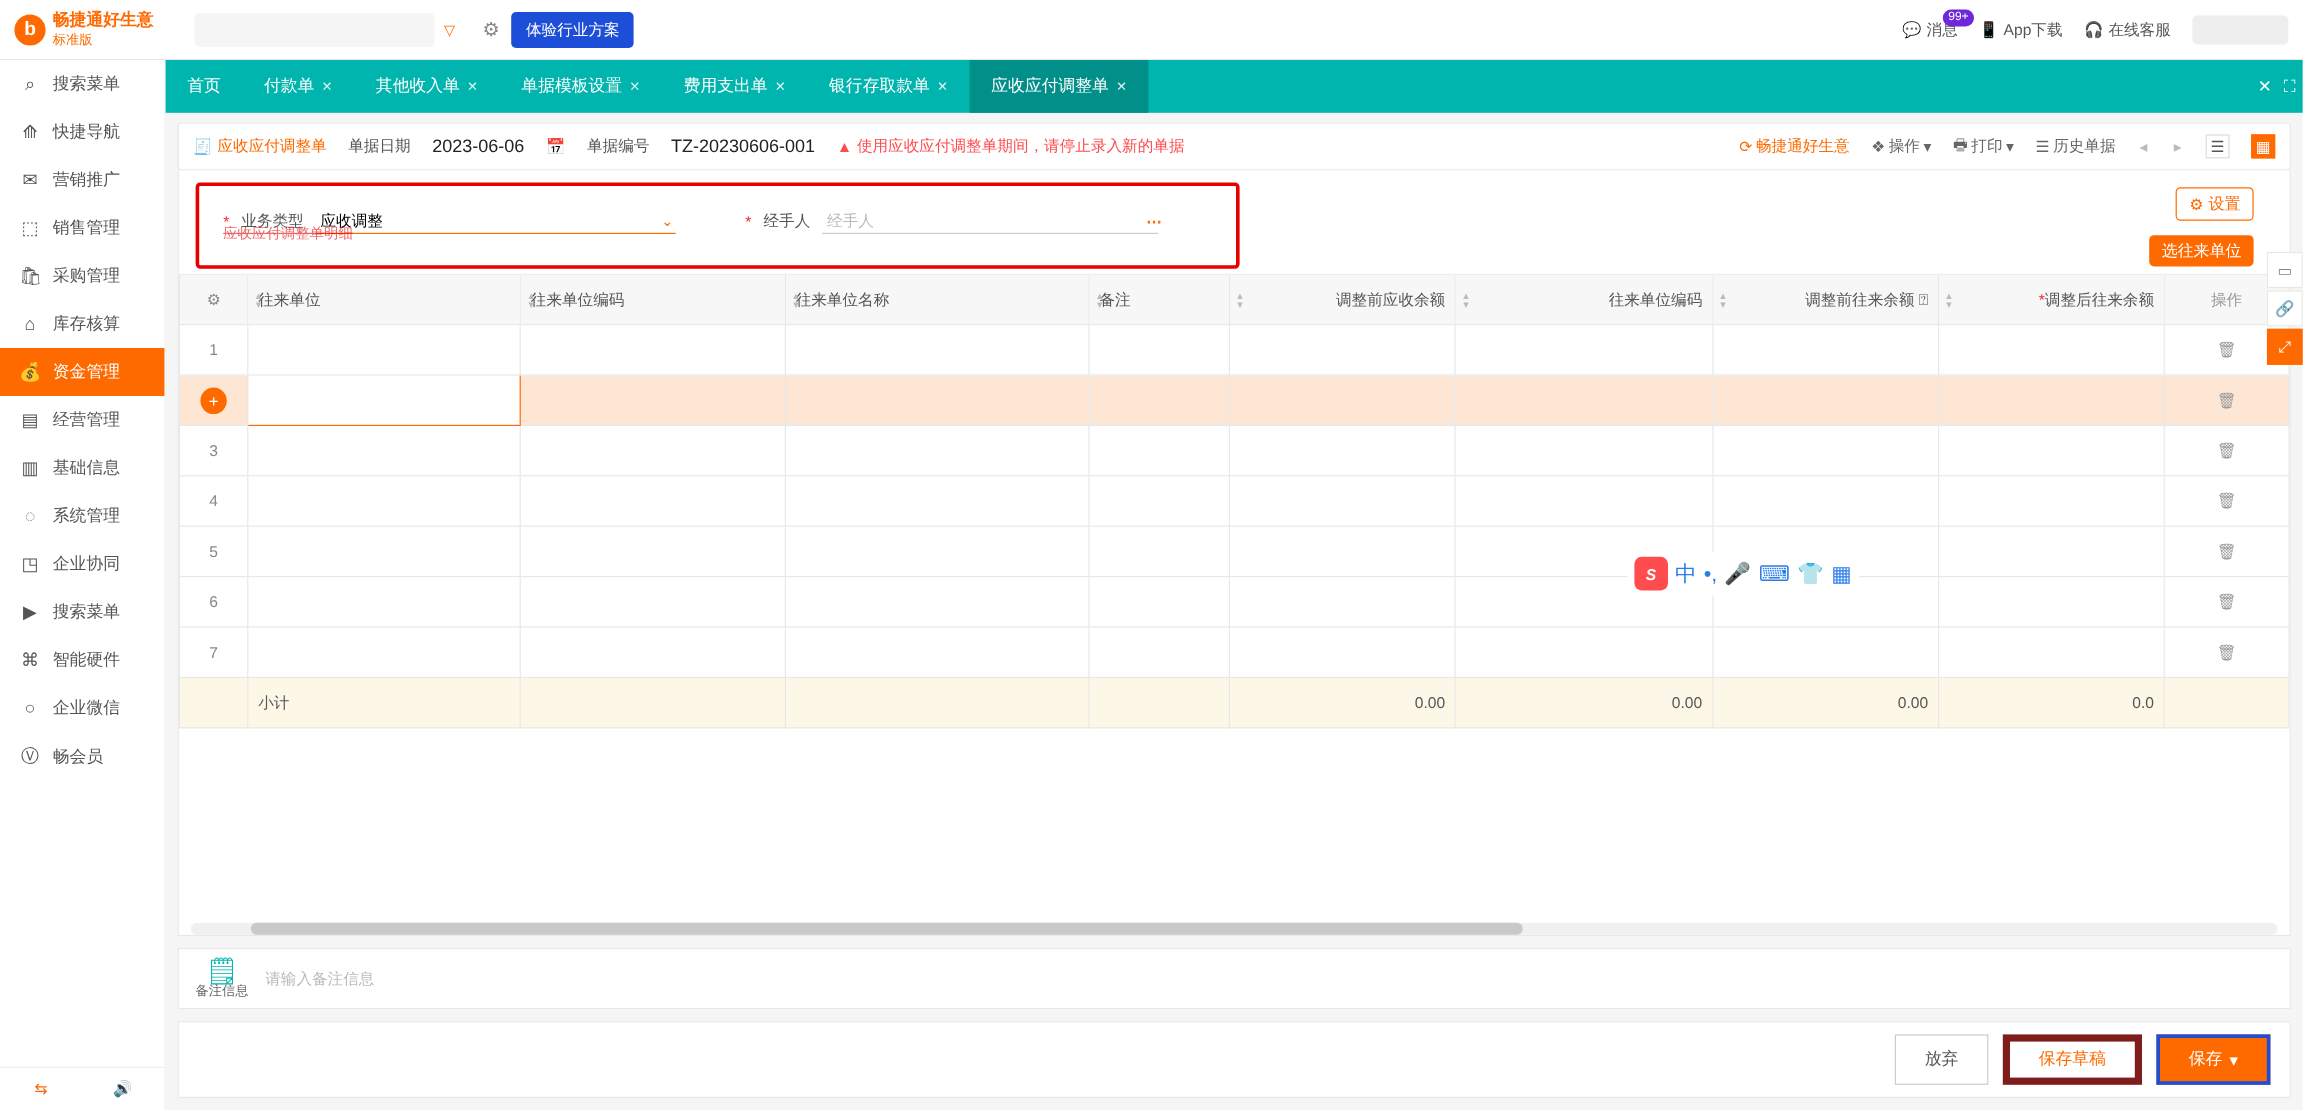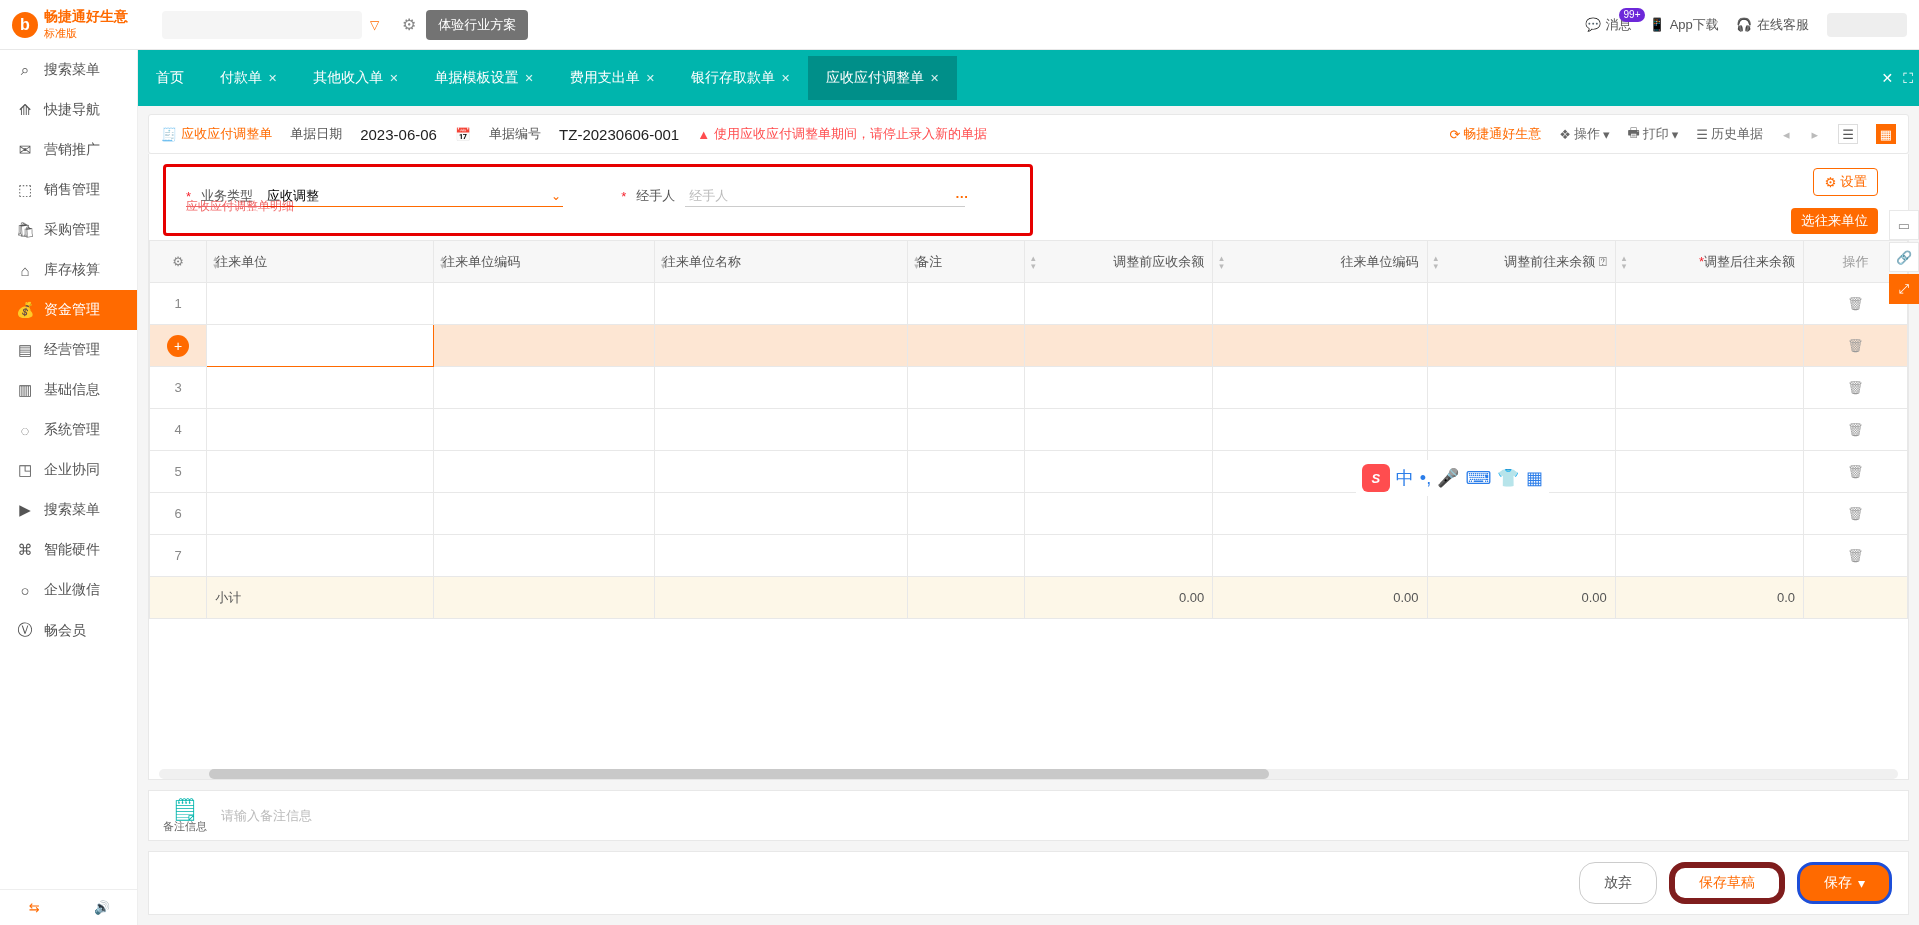--- a/index.html
+++ b/index.html
@@ -9,39 +9,39 @@
 
 .topbar { height: 50px; display: flex; align-items: center; padding: 0 12px; border-bottom: 1px solid #e8e8e8; background:#fff; }
 .logo { display: flex; align-items: center; gap: 6px; width: 140px; }
 .logo-circle { width: 26px; height: 26px; background: #ff6a00; border-radius: 50%; color: #fff; display: flex; align-items: center; justify-content: center; font-weight: bold; font-size: 16px; }
 .logo-text { color: #ff6a00; font-weight: bold; font-size: 14px; }
 .logo-sub { font-size: 11px; color: #ff6a00; }
 .org-select { display:flex; align-items:center; gap:8px; padding:0 10px; flex:0 0 240px; color:#999; }
 .org-box { height:28px; width:200px; background:#f5f5f5; border-radius:4px; }
 .orange-caret { color:#ff6a00; font-size:12px; }
 .gear-top { color:#888; font-size:16px; padding:0 10px; }
-.exp-btn { background:#737373; color:#fff; border:none; padding:6px 12px; border-radius:4px; cursor:pointer; font-size:13px; }
+.exp-btn { background:#1d4ed8; color:#fff; border:none; padding:6px 12px; border-radius:4px; cursor:pointer; font-size:13px; }
 .top-spacer { flex:1; }
 .top-right { display:flex; align-items:center; gap:18px; color:#555; }
 .top-right .item { display:flex; align-items:center; gap:4px; cursor:pointer; position:relative; }
 .badge { position:absolute; top:-8px; right:-14px; background:#6d28d9; color:#fff; border-radius:10px; font-size:10px; padding:0 5px; line-height:14px;}
 .avatar { width:80px; height:24px; background:#eee; border-radius:4px; }
 
 
 .main { flex:1; display:flex; min-height:0; }
 .sidebar { width:138px; border-right:1px solid #eee; display:flex; flex-direction:column; background:#fff; }
 .sidebar-item { display:flex; align-items:center; gap:10px; padding:11px 16px; color:#555; cursor:pointer; font-size:14px; }
 .sidebar-item.active { background:#ff6a00; color:#fff; }
 .sb-icon { width:18px; text-align:center; font-size:15px; }
 .sidebar-bottom { margin-top:auto; display:flex; border-top:1px solid #eee; }
 .sidebar-bottom div { flex:1; text-align:center; padding:10px 0; color:#ff6a00; cursor:pointer; }
 
 
 .content { flex:1; display:flex; flex-direction:column; background:#f5f5f5; min-width:0; }
-.tabs { background:#00b5ad; display:flex; align-items:center; height:56px; color:#fff; position:relative; }
+.tabs { background:#00b5ad; display:flex; align-items:center; height:44px; color:#fff; position:relative; }
 .tab { padding:0 18px; height:44px; display:flex; align-items:center; gap:6px; cursor:pointer; font-size:14px; }
 .tab.active { background:#008f89; }
 .tab .close-x { font-size:11px; opacity:.85; }
 .tabs-right { position:absolute; right:6px; display:flex; gap:10px; align-items:center; }
 .tabs-right span { cursor:pointer; font-size:14px; }
 
 .info-bar { background:#fff; border:1px solid #e8e8e8; margin:8px 10px 0 10px; height:40px; display:flex; align-items:center; padding:0 12px; font-size:13px; color:#555; gap:18px; border-radius:3px; }
 .info-bar .doc-title { color:#ff6a00; display:flex; align-items:center; gap:4px; }
 .info-bar .warn { color:#ff4d4f; display:flex; align-items:center; gap:4px; }
 .info-bar .spacer { flex:1; }
@@ -83,21 +83,21 @@
 .h-scroll { height:10px; background:#f0f0f0; margin:4px 10px 0; border-radius:5px; position:relative;}
 .h-scroll .thumb { position:absolute; left:50px; top:0; width:1060px; height:10px; background:#c9c9c9; border-radius:5px;}
 
 .remark-area { background:#fff; margin:10px 10px 0; border:1px solid #e8e8e8; display:flex; align-items:center; padding:8px 14px; gap:14px;}
 .remark-icon { color:#00b5ad; text-align:center; font-size:22px; line-height:1; }
 .remark-icon .t { font-size:11px; color:#666; display:block;}
 .remark-input { flex:1; border:none; outline:none; font-size:13px; color:#333; }
 .remark-input::placeholder { color:#bbb; }
 
 .footer-bar { background:#fff; margin:10px 10px; border:1px solid #e8e8e8; display:flex; justify-content:flex-end; gap:12px; padding:10px 16px;}
-.btn { padding:6px 24px; border-radius:16px; font-size:14px; cursor:pointer; }
+.btn { padding:6px 24px; border-radius:0; font-size:14px; cursor:pointer; }
 .btn-plain { background:#fff; border:1px solid #ccc; color:#555;}
 .btn-outline { background:#fff; border:6px solid #7f1d1d; color:#ff6a00;}
 .btn-primary { background:#ff6a00; border:3px solid #1d4ed8; color:#fff; display:flex; align-items:center; gap:6px;}
 
 .right-rail { position:fixed; right:0; top:210px; display:flex; flex-direction:column; gap:2px;}
 .right-rail div { width:30px; height:30px; background:#fff; border:1px solid #e8e8e8; display:flex; align-items:center; justify-content:center; color:#888; cursor:pointer;}
 .right-rail div.orange { background:#ff6a00; border-color:#ff6a00; color:#fff;}
 
 .ime-bar { position:fixed; right:370px; top:460px; display:flex; align-items:center; gap:6px; background:#fff; padding:4px 6px; }
 .ime-s { width:28px;height:28px;background:#ff4d4f;color:#fff;border-radius:6px;display:flex;align-items:center;justify-content:center;font-weight:bold;font-style:italic;}

